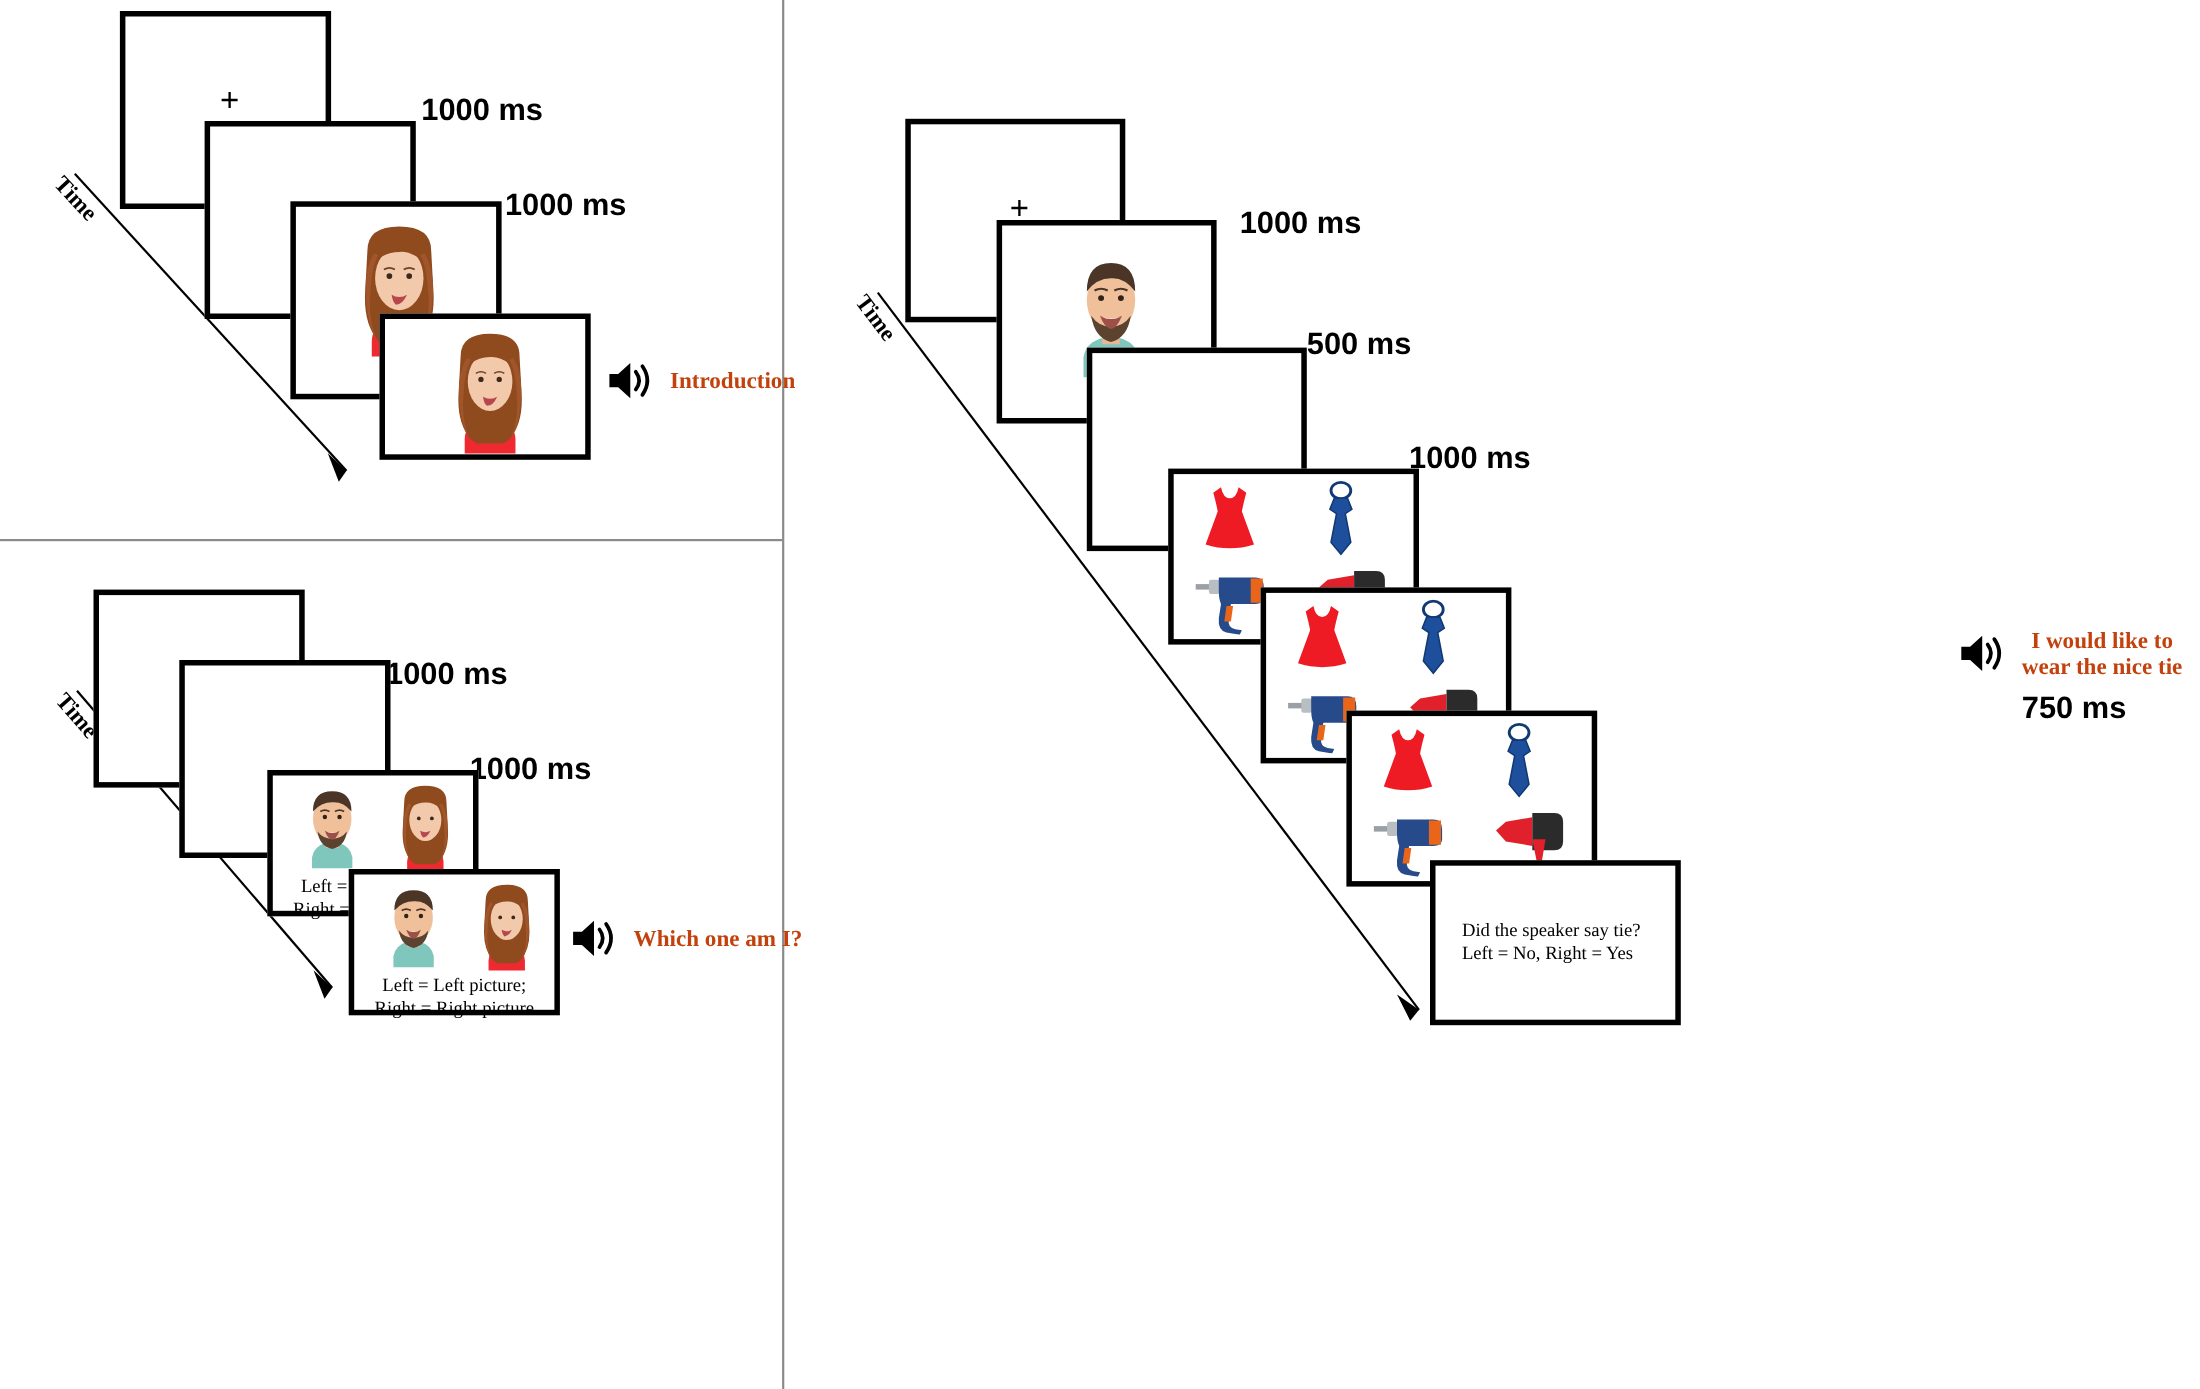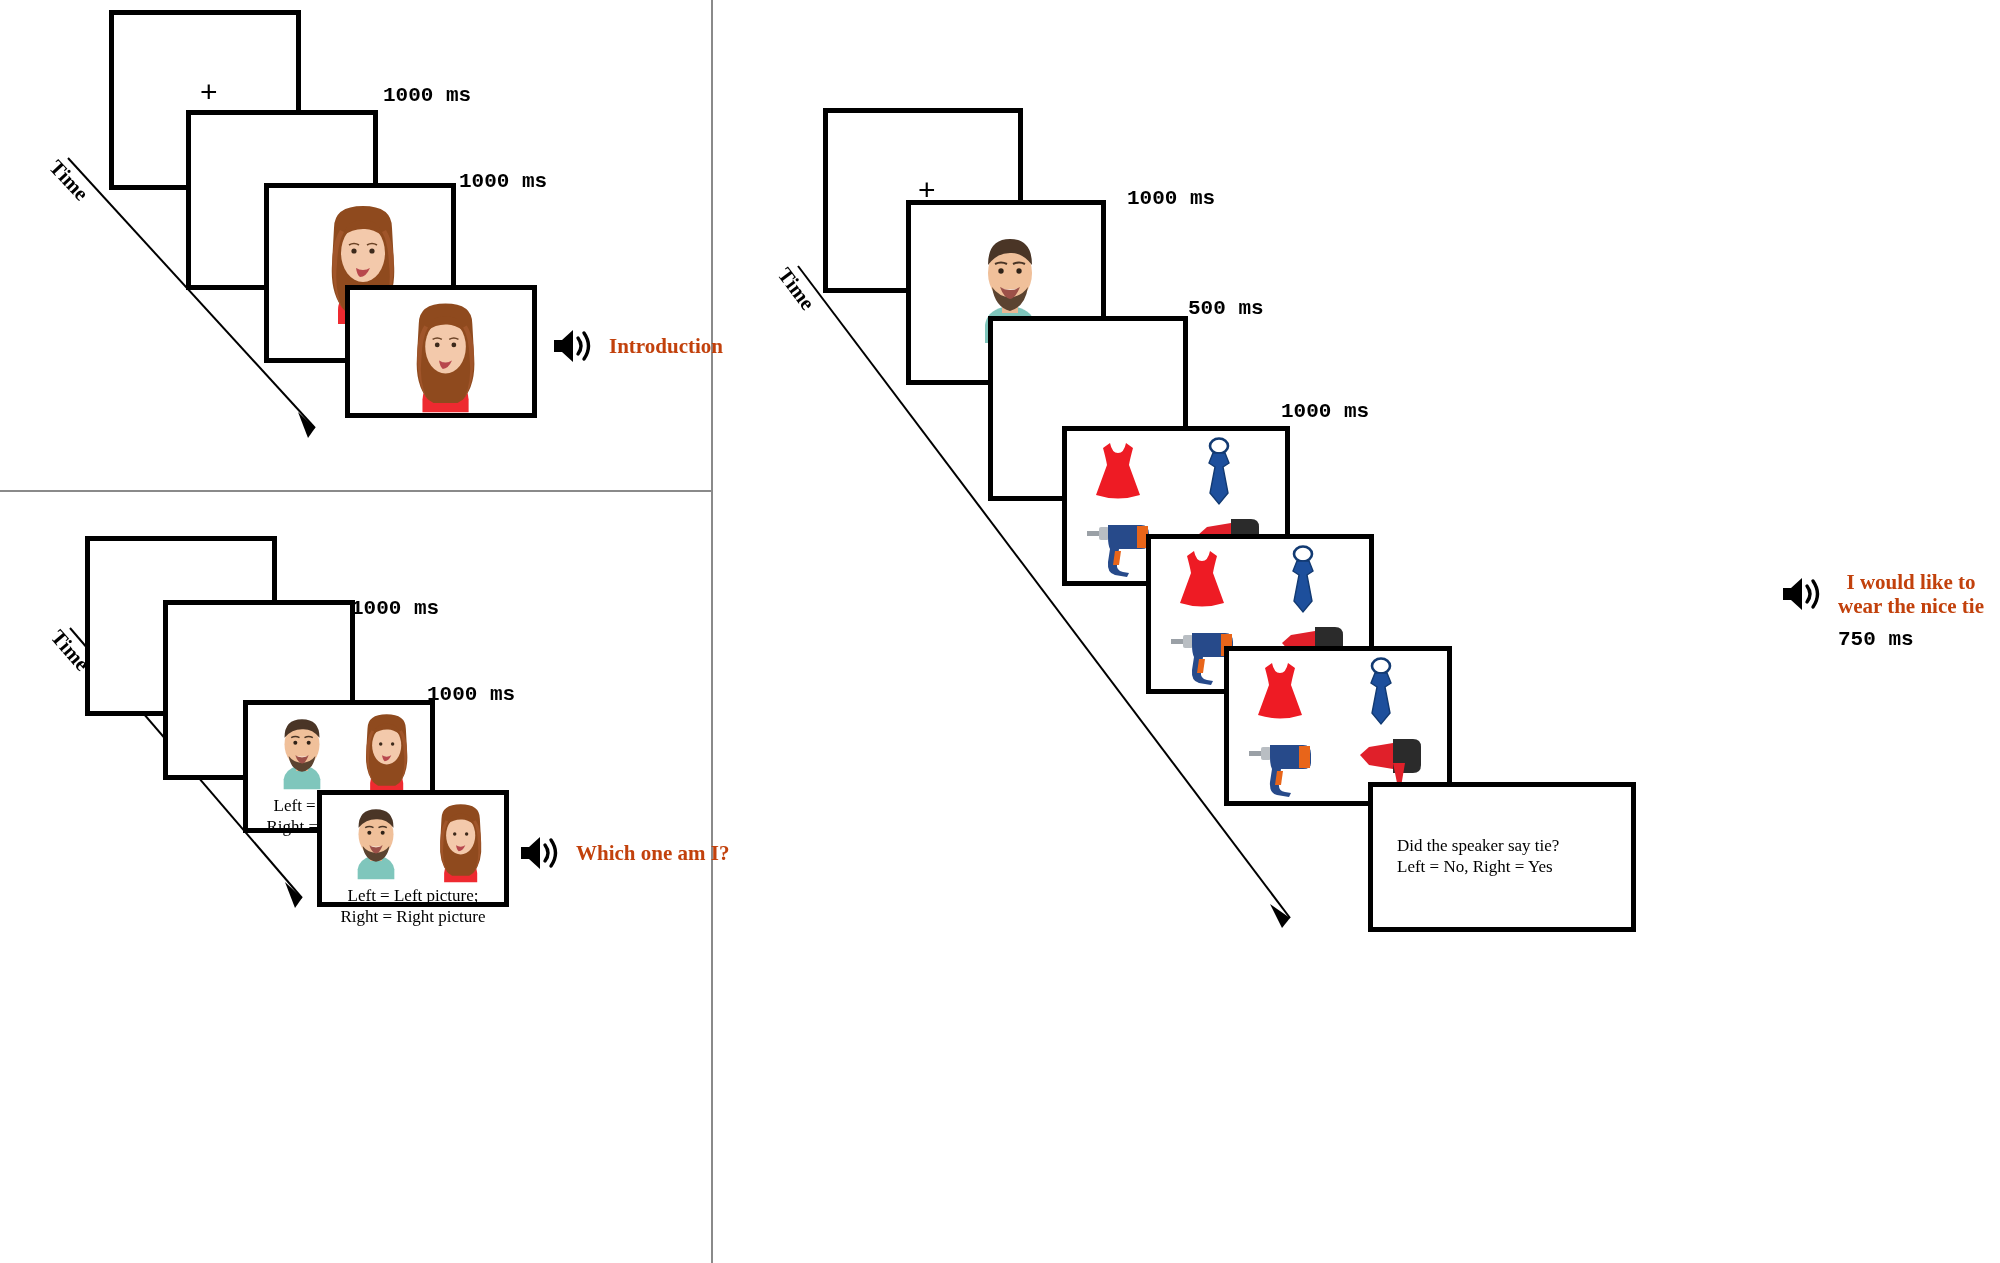--- a/index.html
+++ b/index.html
@@ -13,22 +13,22 @@
   .divider-h{position:absolute;background:#8a8a8a;height:2px;}
 
   
   .frame{position:absolute;background:#fff;border:5px solid #000;box-sizing:border-box;}
 
   
   .fixation{position:absolute;font-size:30px;line-height:1;font-weight:400;
             font-family:"Liberation Sans", sans-serif;color:#000;}
 
   
-  .dur{position:absolute;font-weight:bold;font-size:21px;color:#000;white-space:nowrap;
-       font-family:Liberation Mono, monospace;}
+  .dur{position:absolute;font-weight:bold;font-size:28px;color:#000;white-space:nowrap;
+       font-family:Liberation Sans, sans-serif;}
 
   
   .time-arrow{position:absolute;pointer-events:none;}
   .time-label{position:absolute;font-weight:bold;font-size:21px;color:#000;
               font-family:"Liberation Serif", serif;}
 
   
   .audio-group{position:absolute;display:flex;align-items:center;gap:12px;}
   .speaker{flex:0 0 auto;}
   .audio-caption{font-weight:bold;font-size:21px;color:#c2410c;line-height:1.15;
@@ -148,21 +148,21 @@
         <path d="M70 32 Q80 48 77 78 Q75 100 67 112 Q76 92 73 66 Q72 44 66 34 Z" fill="#a0552a"></path>
         <circle cx="38" cy="53" r="2.6" fill="#3d2a1c"></circle>
         <circle cx="56" cy="53" r="2.6" fill="#3d2a1c"></circle>
         <path d="M40 70 Q47 74 54 70 Q50 79 44 79 Q41 77 40 70 Z" fill="#b8474d"></path>
         <path d="M41 71 Q47 73 53 71 Q48 73 41 71 Z" fill="#fff"></path>
       </svg>
       <div class="instr" style="top:90px;">Left = Left picture;
 Right = Right picture</div>
     </div>
 
-    <div class="frame" style="left:317px;top:790px;width:192px;height:117px;">
+    <div class="frame" style="left:317px;top:790px;width:192px;height:133px;">
       <svg class="photo" style="left:20px;top:6px;" width="68" height="80" viewBox="0 0 80 96">
         <path d="M18 94 L18 82 Q20 70 34 66 L46 66 Q60 70 62 82 L62 94 Z" fill="#7fc6bc"></path>
         <path d="M33 58 L47 58 L47 72 L33 72 Z" fill="#e8b894"></path>
         <ellipse cx="40" cy="40" rx="21" ry="27" fill="#f0c09a"></ellipse>
         <path d="M19 32 Q19 10 40 10 Q61 10 61 32 Q52 21 40 22 Q28 22 19 32 Z" fill="#4a3526"></path>
         <path d="M24 54 Q26 70 40 73 Q54 70 56 54 Q50 62 40 62 Q30 62 24 54 Z" fill="#5b4330"></path>
         <circle cx="32" cy="38" r="2.4" fill="#2f2218"></circle>
         <circle cx="48" cy="38" r="2.4" fill="#2f2218"></circle>
         <path d="M27 32 Q32 29 37 32" stroke="#4a3526" stroke-width="1.8" fill="none"></path>
         <path d="M43 32 Q48 29 53 32" stroke="#4a3526" stroke-width="1.8" fill="none"></path>
@@ -302,20 +302,20 @@
         <path d="M30 36 L36 36 L34 50 L28 50 Z" fill="#e8651a"></path>
       </svg>
       <svg class="photo" style="left:128px;top:82px;" width="72" height="62" viewBox="0 0 72 62">
         <path d="M3 22 L12 14 L36 10 L36 36 L12 32 Z" fill="#e0202a"></path>
         <path d="M36 6 L56 6 Q64 6 64 14 L64 32 Q64 40 56 40 L36 40 Z" fill="#2b2b2b"></path>
         <path d="M36 30 L48 30 L44 54 Q43 60 36 60 L33 58 Q39 56 40 50 Z" fill="#e0202a"></path>
         <path d="M37 58 Q34 62 30 60" stroke="#2b2b2b" stroke-width="2" fill="none"></path>
       </svg>
     </div>
 
-    <div class="frame" style="left:1368px;top:782px;width:268px;height:150px;">
+    <div class="frame" style="left:1300px;top:782px;width:228px;height:150px;">
       <div class="instr" style="top:48px;text-align:left;padding-left:24px;box-sizing:border-box;">Did the speaker say tie?
 Left = No, Right = Yes</div>
     </div>
 
   </div>
 
 </div>
 
 </body></html>

